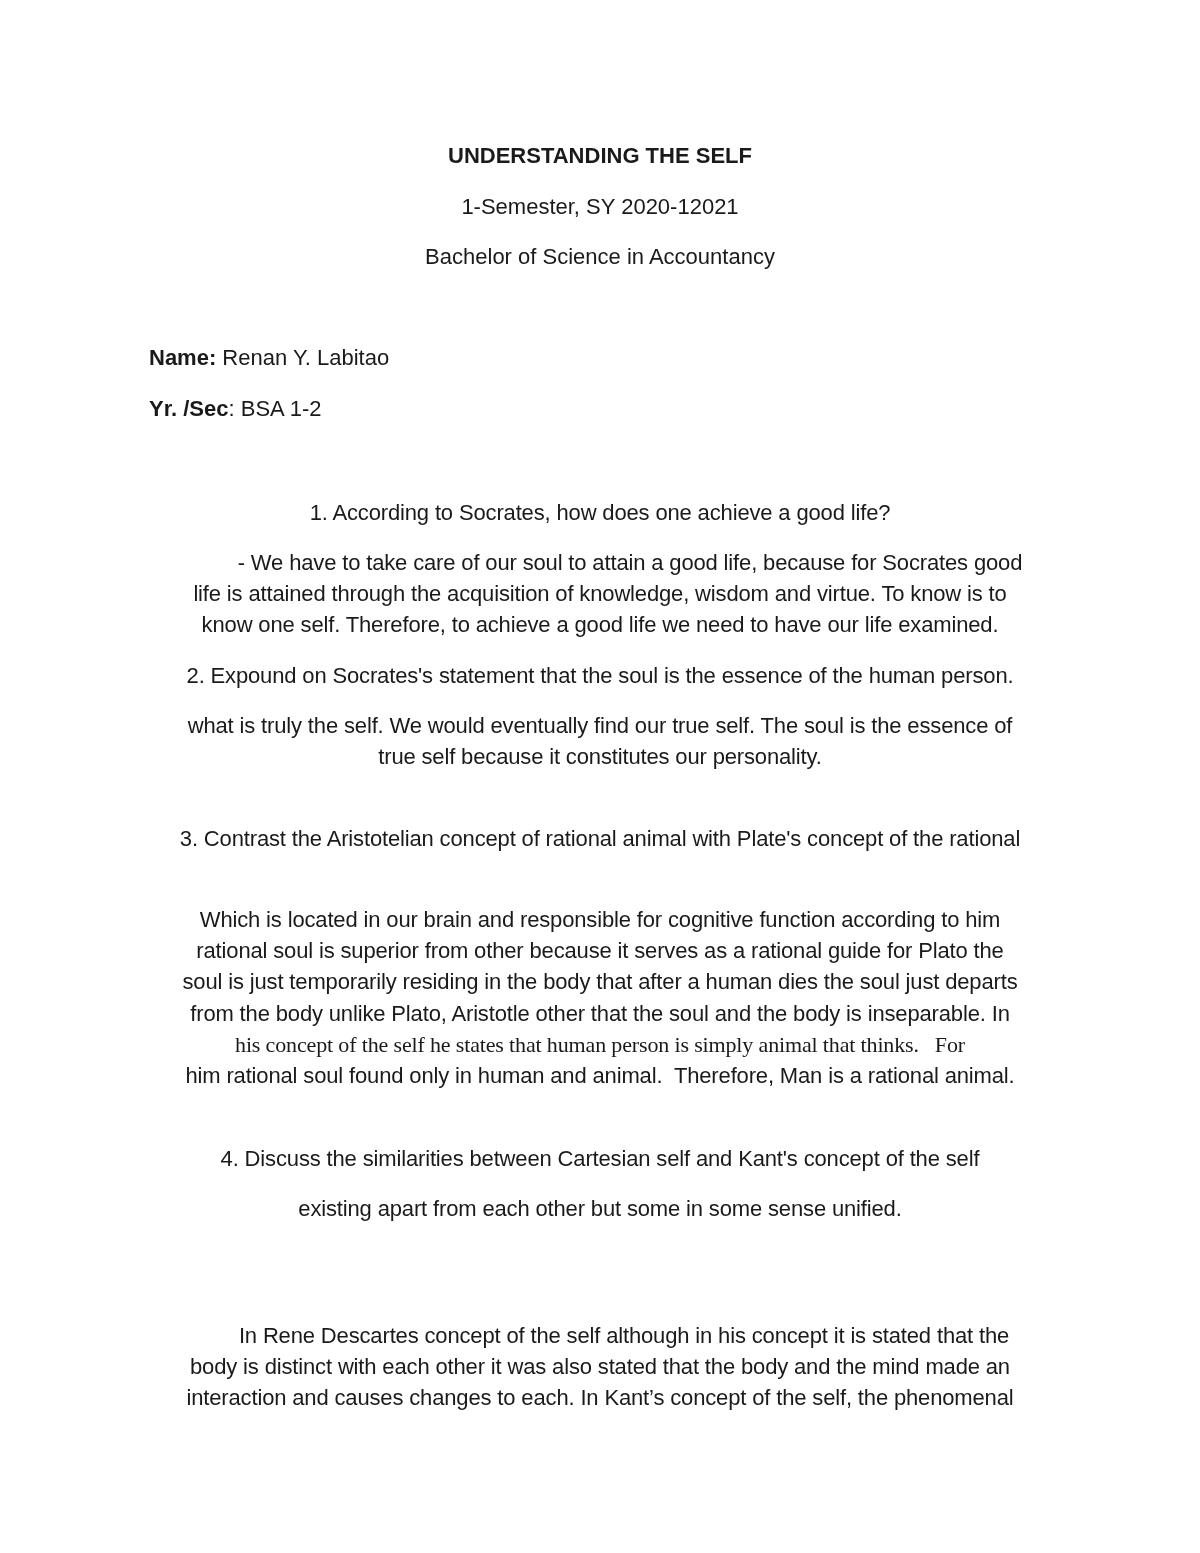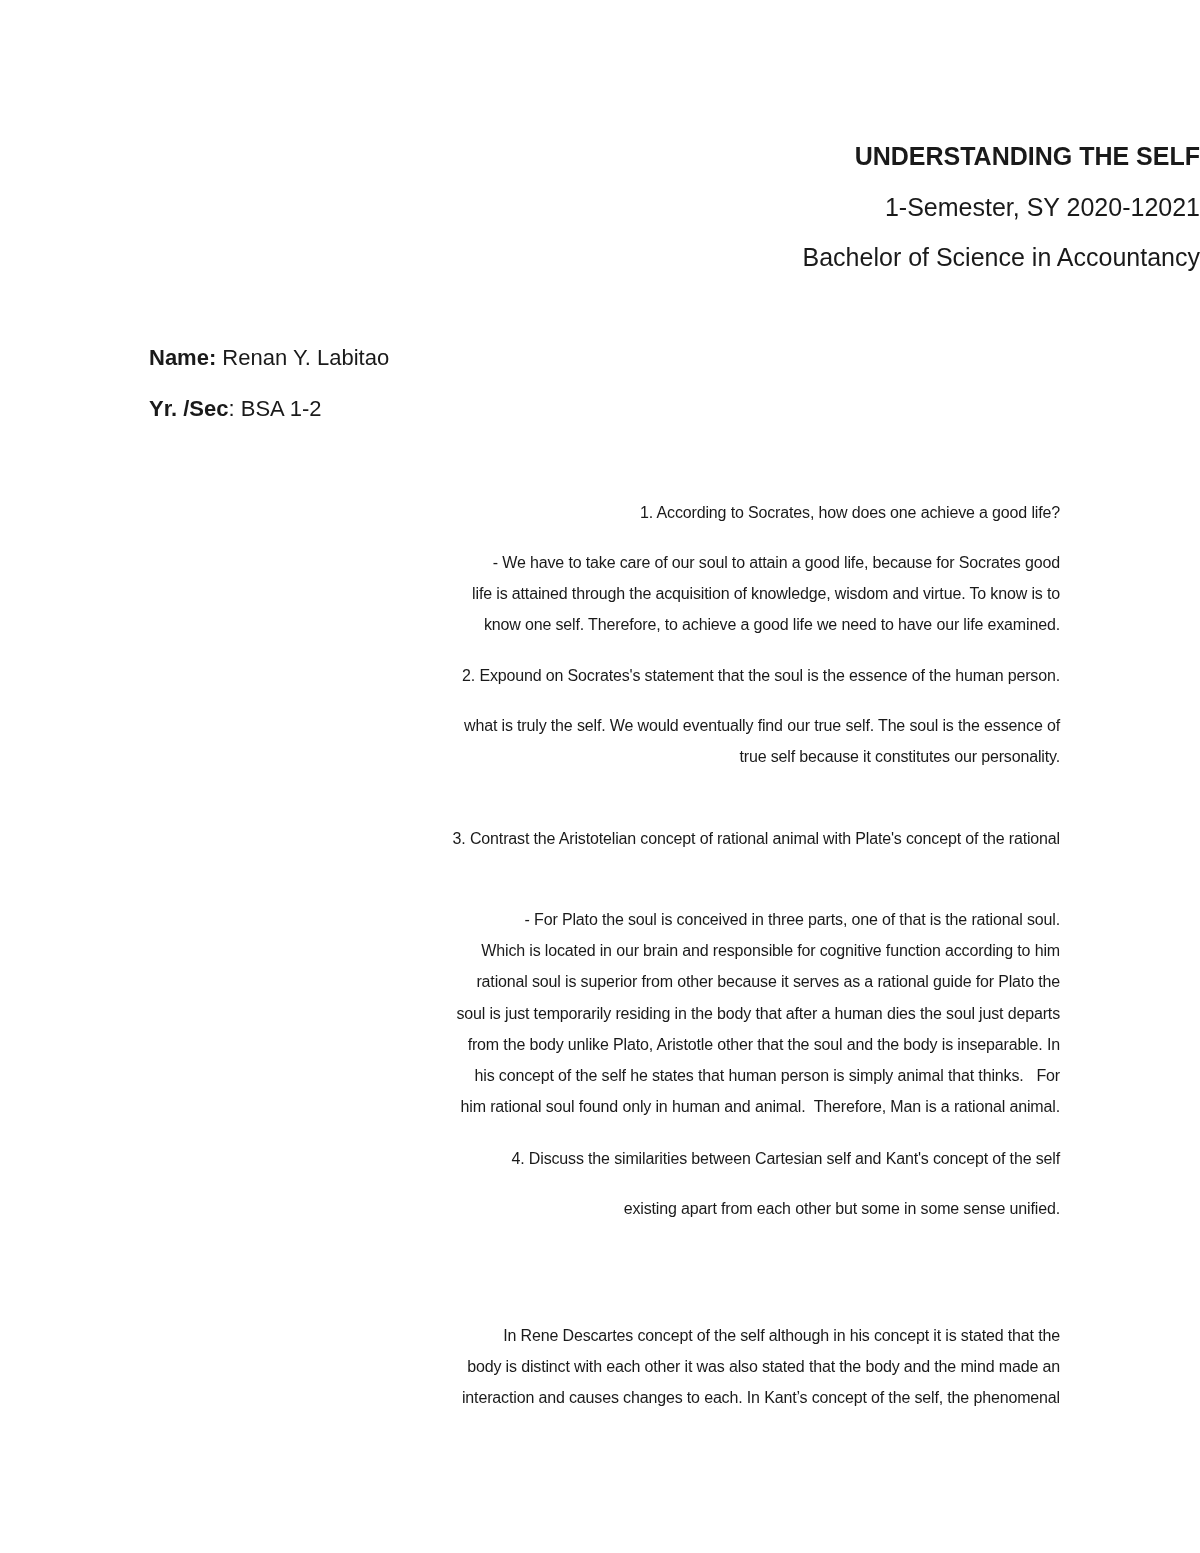--- a/index.html
+++ b/index.html
@@ -19,42 +19,42 @@
       position: absolute;
       left: 0; top: 0;
       width: 1200px;
       height: 1553px;
       background: #ffffff;
     }
     .center {
       position: absolute;
       left: 0;
       width: 1200px;
-      text-align: right;
-      font-size: 25px;
+      text-align: center;
+      font-size: 22px;
       line-height: 26px;
       white-space: nowrap;
     }
     .bold { font-weight: bold; }
     .field {
       position: absolute;
       left: 140px;
       font-size: 22px;
       line-height: 26px;
       white-space: nowrap;
       margin-left: 9px;
     }
     .field .label { font-weight: bold; }
     .para {
       position: absolute;
       left: 140px;
       width: 920px;
-      font-size: 16px;
+      font-size: 22px;
       line-height: 31.2px;
-      text-align: right;
+      text-align: center;
       letter-spacing: -0.15px;
     }
     .line {
       display: block;
       white-space: nowrap;
     }
     .indent { padding-left: 60px; }
     .indent2 { padding-left: 48px; }
   </style>
 </head>
@@ -87,26 +87,25 @@
   </div>
   <div class="para" style="top:710px;">
     <span class="line">what is truly the self. We would eventually find our true self. The soul is the essence of</span>
     <span class="line">true self because it constitutes our personality.</span>
   </div>
 
   <div class="para" style="top:823px;">
     <span class="line">3. Contrast the Aristotelian concept of rational animal with Plate's concept of the rational</span>
   </div>
   <div class="para" style="top:904px;">
-    <span class="line indent">- For Plato the soul is conceived in three parts, one of that is the rational soul.</span>
     <span class="line">Which is located in our brain and responsible for cognitive function according to him</span>
     <span class="line">rational soul is superior from other because it serves as a rational guide for Plato the</span>
     <span class="line">soul is just temporarily residing in the body that after a human dies the soul just departs</span>
     <span class="line">from the body unlike Plato, Aristotle other that the soul and the body is inseparable. In</span>
-    <span class="line" style="white-space:pre;">his concept of the self he states that human person is simply animal that thinks.   For</span>
+    <span class="line" style="white-space:pre;font-family:Liberation Serif, serif;">his concept of the self he states that human person is simply animal that thinks.   For</span>
     <span class="line" style="white-space:pre;">him rational soul found only in human and animal.  Therefore, Man is a rational animal.</span>
   </div>
 
   <div class="para" style="top:1143px;">
     <span class="line">4. Discuss the similarities between Cartesian self and Kant's concept of the self</span>
   </div>
   <div class="para" style="top:1193px;">
     <span class="line">existing apart from each other but some in some sense unified.</span>
   </div>
   <div class="para" style="top:1320px;">

